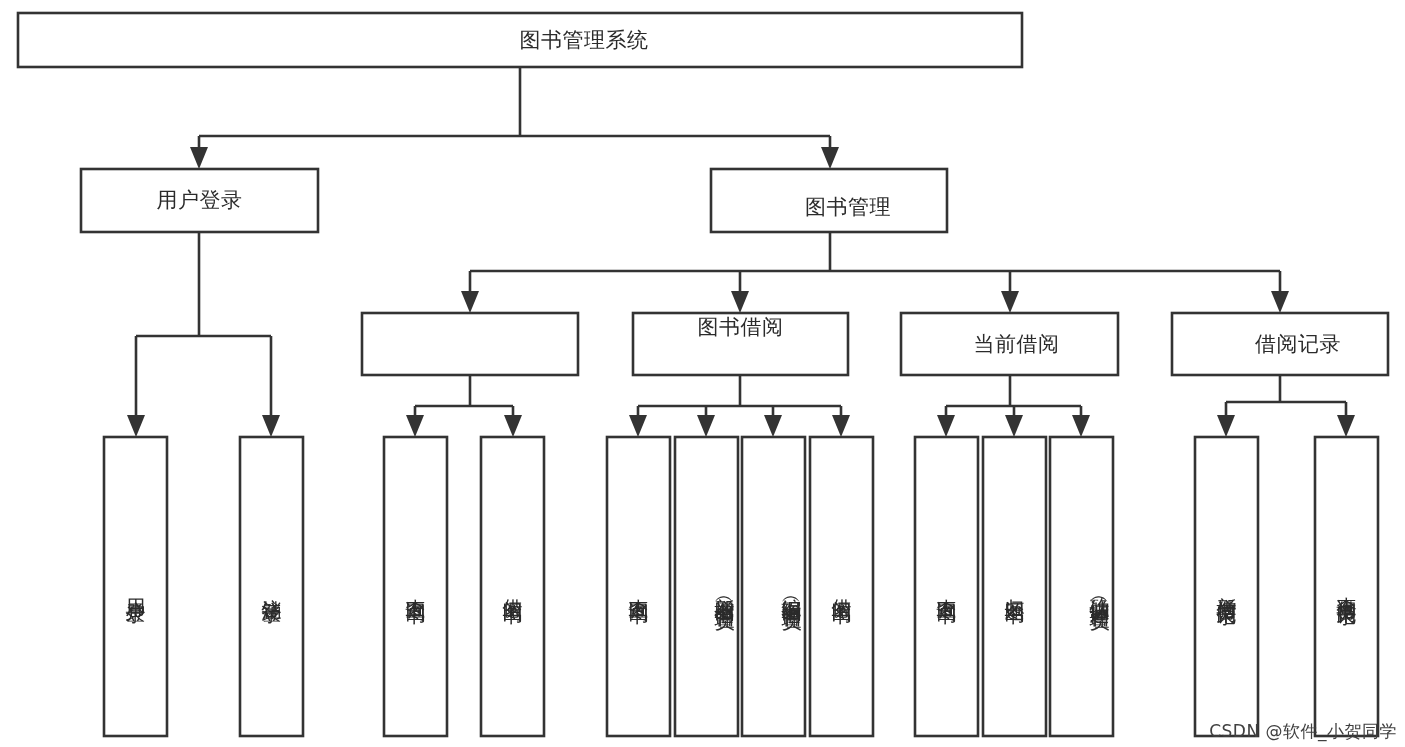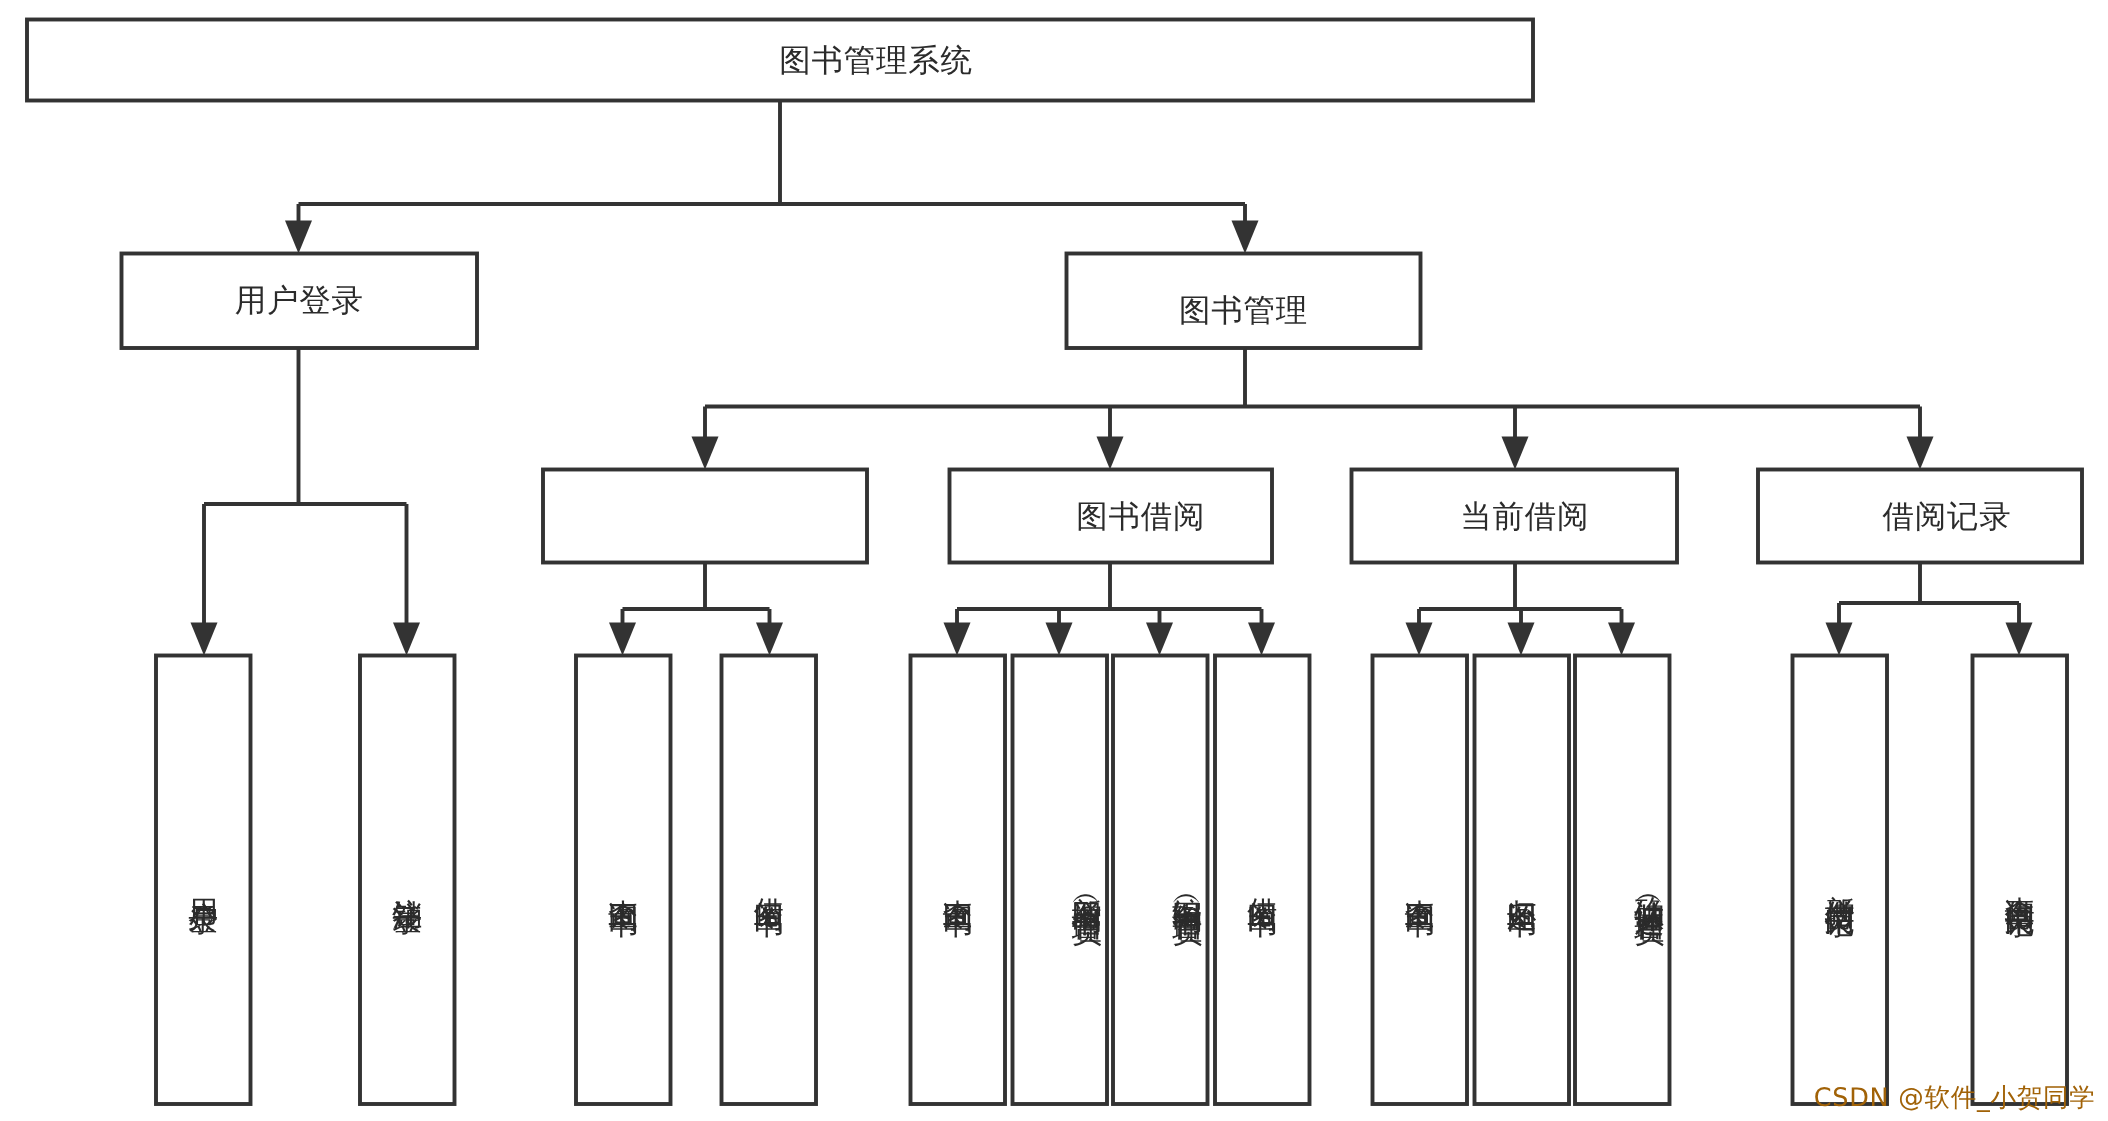--- a/index.html
+++ b/index.html
@@ -66,21 +66,21 @@
     color: #2b2b2b;
     line-height: 1.35;
     letter-spacing: 2px;
     pointer-events: none;
   }
   .watermark {
     position: absolute;
     right: 8px;
     bottom: 4px;
     font-size: 17px;
-    color: #a16207;
+    color: #404040;
     letter-spacing: 0.5px;
     white-space: nowrap;
     pointer-events: none;
     margin-left: 24px;
   }
 </style>
 </head>
 <body>
 
 <div id="diagram-root">
@@ -186,23 +186,23 @@
     <rect class="node-box" x="1050" y="437" width="63" height="299"></rect>
 
     <rect class="node-box" x="1195" y="437" width="63" height="299"></rect>
     <rect class="node-box" x="1315" y="437" width="63" height="299"></rect>
 
   </svg>
 
   <div class="node-label-h" style="left:18px; top:13px; width:1132px; height:54px;">图书管理系统</div>
 
   <div class="node-label-h" style="left:81px; top:169px; width:237px; height:63px;">用户登录</div>
-  <div class="node-label-h" style="left:711px; top:169px; width:236px; height:77px;">图书管理</div>
-
-  <div class="node-label-h" style="left:633px; top:313px; width:215px; height:62px;margin-left:20px;">图书借阅</div>
+  <div class="node-label-h" style="left:730px; top:169px; width:236px; height:77px;">图书管理</div>
+
+  <div class="node-label-h" style="left:633px; top:296px; width:215px; height:62px;">图书借阅</div>
   <div class="node-label-h" style="left:901px; top:313px; width:231px; height:62px;">当前借阅</div>
   <div class="node-label-h" style="left:1172px; top:313px; width:252px; height:62px;">借阅记录</div>
 
   <div class="node-label-v" style="left:104px; top:437px; width:63px; height:299px;">用户登录</div>
   <div class="node-label-v" style="left:240px; top:437px; width:63px; height:299px;">注销登录</div>
 
   <div class="node-label-v" style="left:384px; top:437px; width:63px; height:299px;">查询图书</div>
   <div class="node-label-v" style="left:481px; top:437px; width:63px; height:299px;">借阅图书</div>
 
   <div class="node-label-v" style="left:607px; top:437px; width:63px; height:299px;">查询图书</div>

